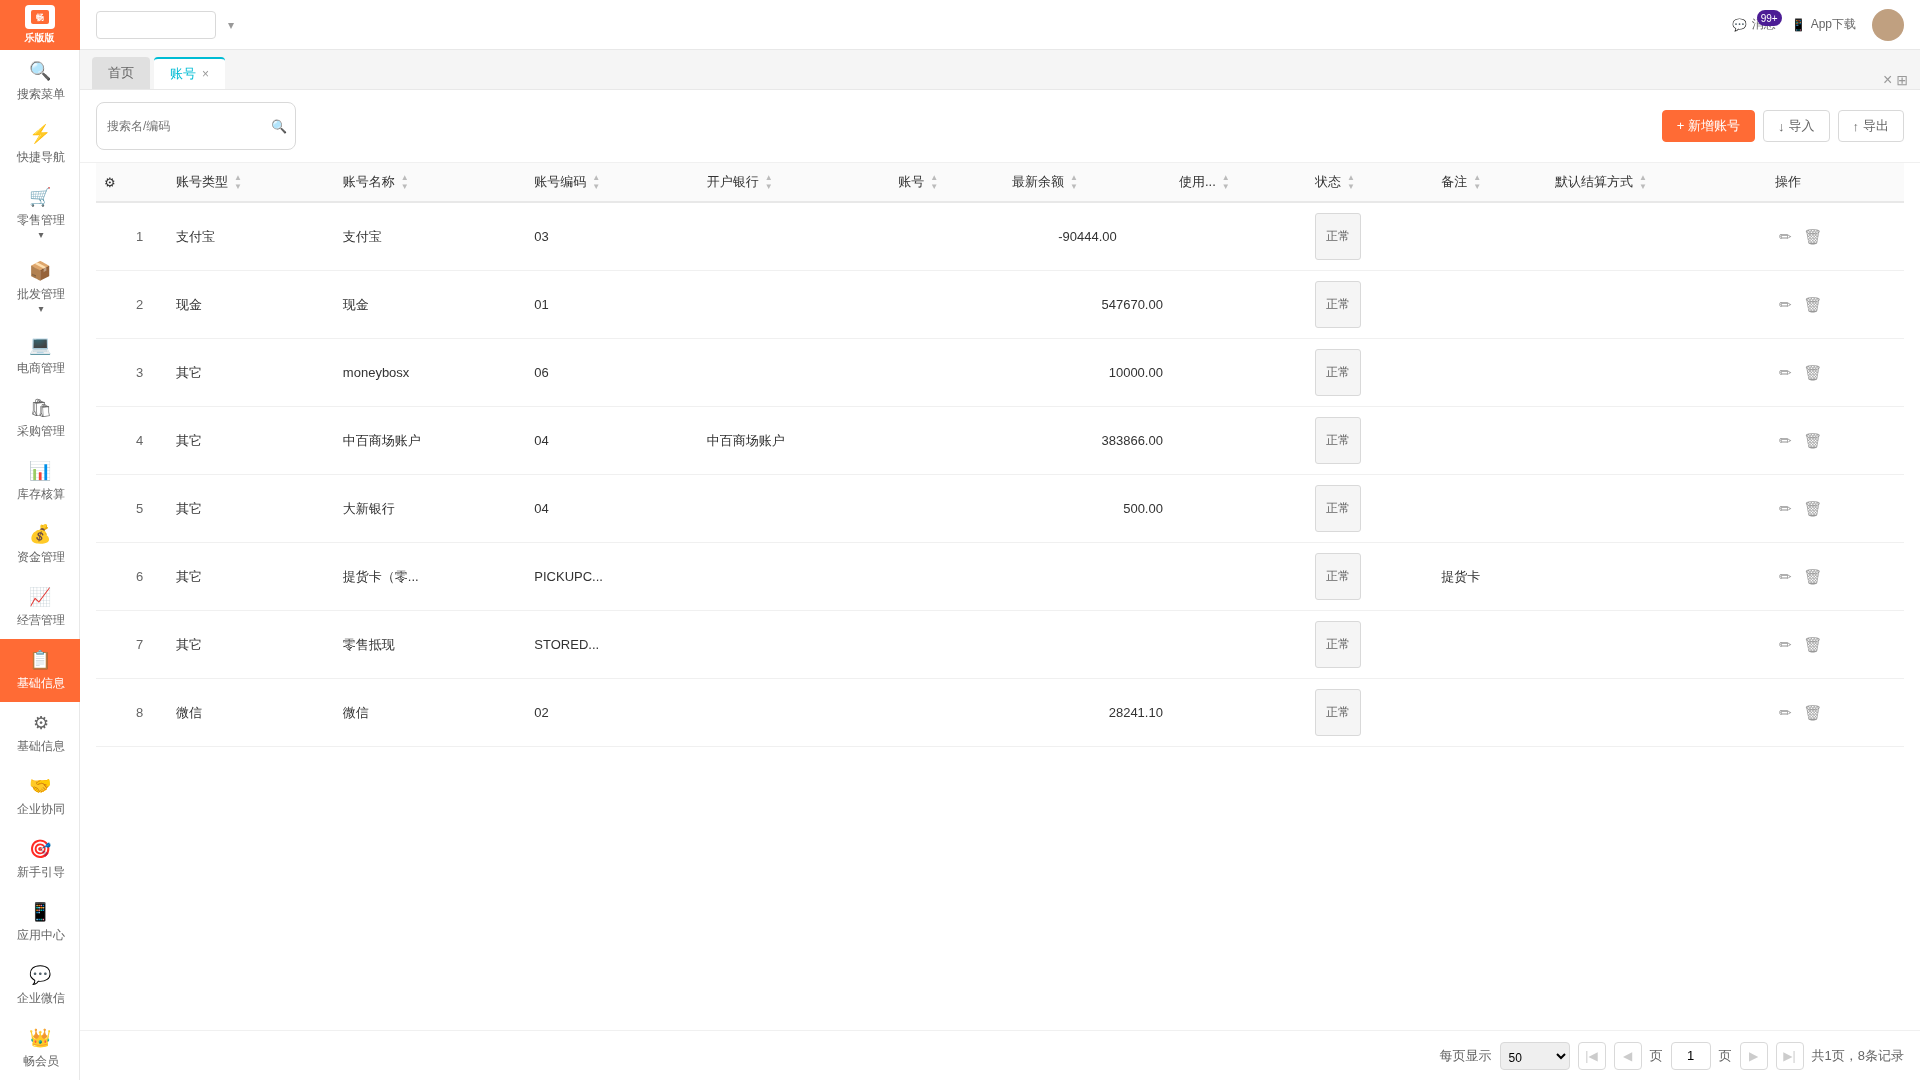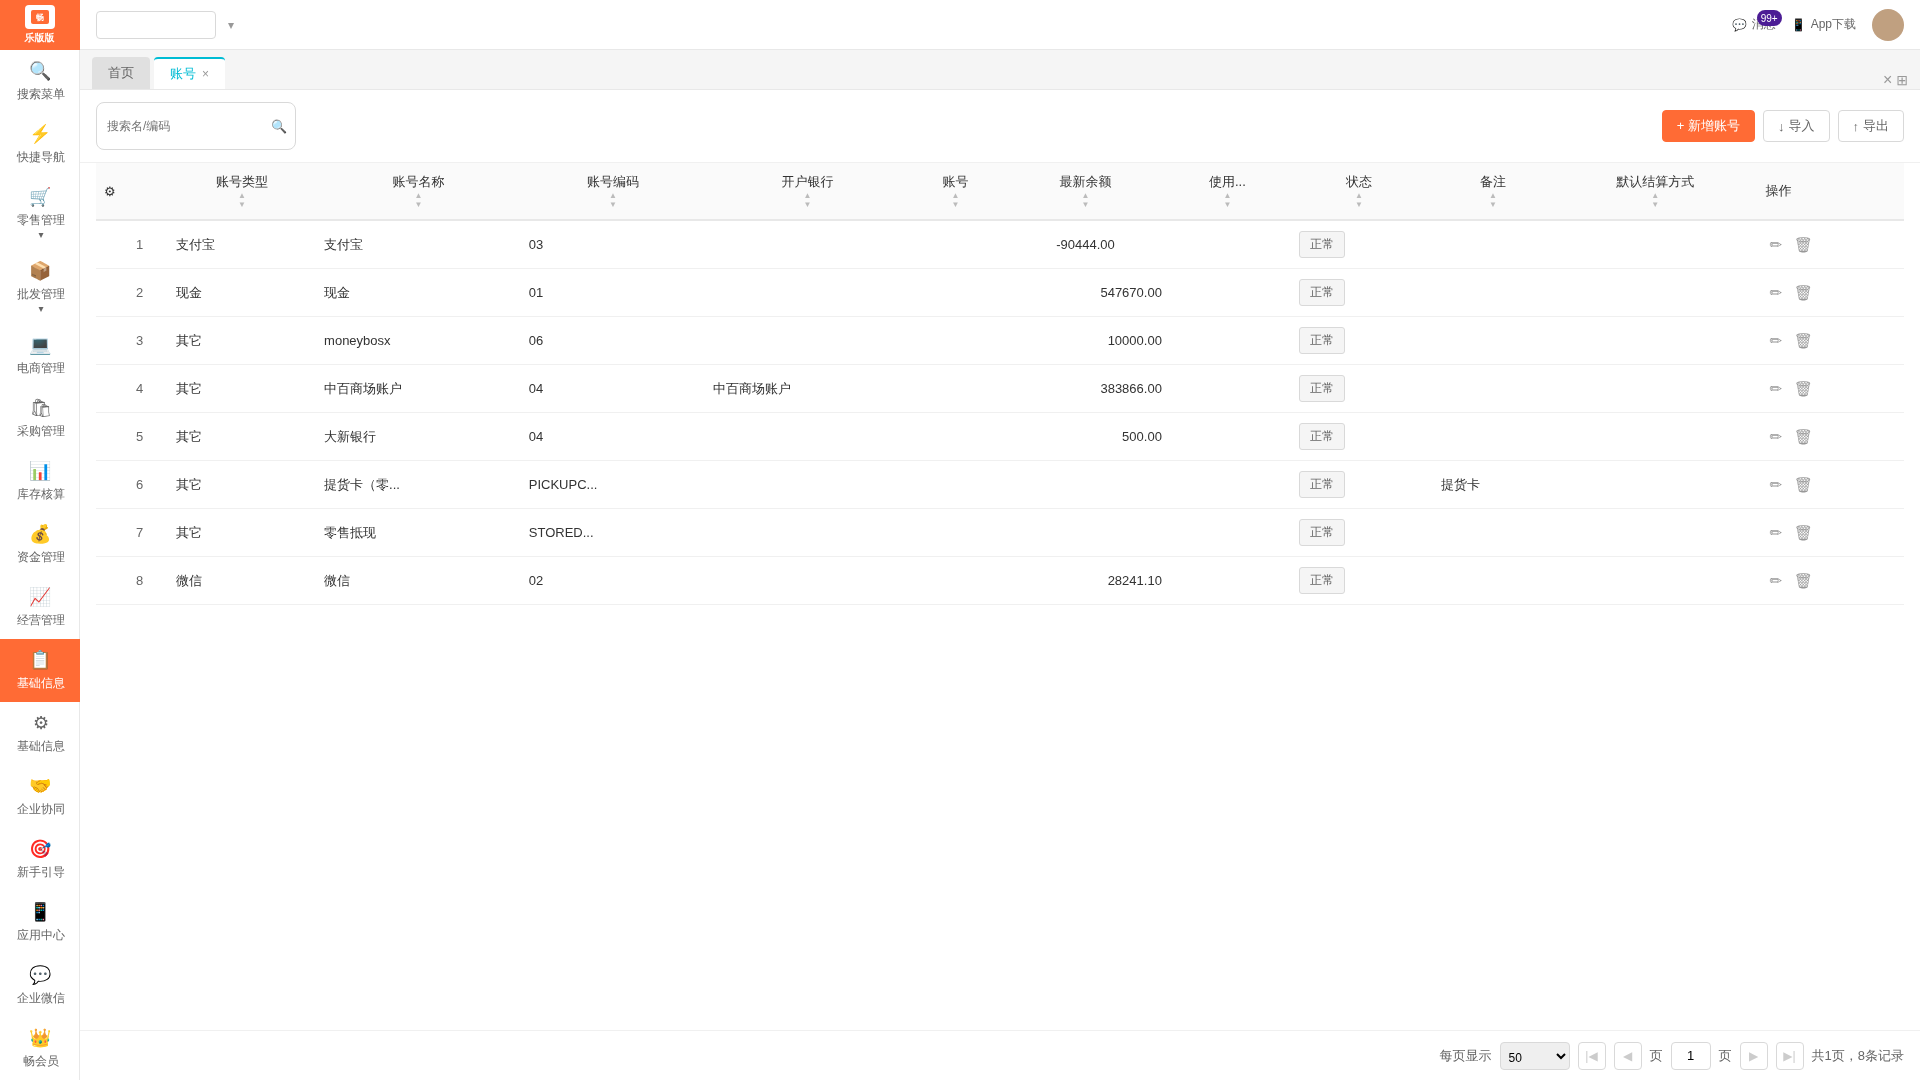--- a/index.html
+++ b/index.html
@@ -202,27 +202,26 @@
       border-bottom: 2px solid #e8e8e8;
       cursor: pointer;
     }
     td {
       padding: 10px 8px;
       border-bottom: 1px solid #f0f0f0;
       color: #333;
     }
     .status-badge {
       display: inline-block;
-      padding: 4px 10px;
+      padding: 14px 10px;
       border-radius: 3px;
       font-size: 12px;
       background: #f5f5f5;
       color: #666;
       border: 1px solid #d9d9d9;
-      margin-left: 6px;
     }
     .action-btn {
       cursor: pointer;
       color: #999;
       font-size: 15px;
       padding: 0 4px;
     }
     .row-num { color: #666; }
     .gear-col { width: 32px; }
 
@@ -258,21 +257,21 @@
     }
     .page-btn.disabled { color: #ccc; cursor: not-allowed; }
     .page-input {
       width: 40px; height: 28px;
       border: 1px solid #d9d9d9;
       border-radius: 4px;
       text-align: center;
       font-size: 13px;
     }
 
-    .header-content { display: flex; align-items: center; gap: 0; flex-direction: column; }
+    .header-content { display: flex; align-items: center; gap: 6px; }
     .sort-icons { display: flex; flex-direction: column; font-size: 8px; color: #bbb; }
   </style>
 </head>
 <body>
 
 <div class="sidebar">
   <div class="sidebar-logo">
     <div class="logo-icon">
       <svg width="20" height="16" viewBox="0 0 20 16">
         <rect x="1" y="1" width="18" height="14" rx="2" fill="#ff6b35" stroke="none"></rect>

